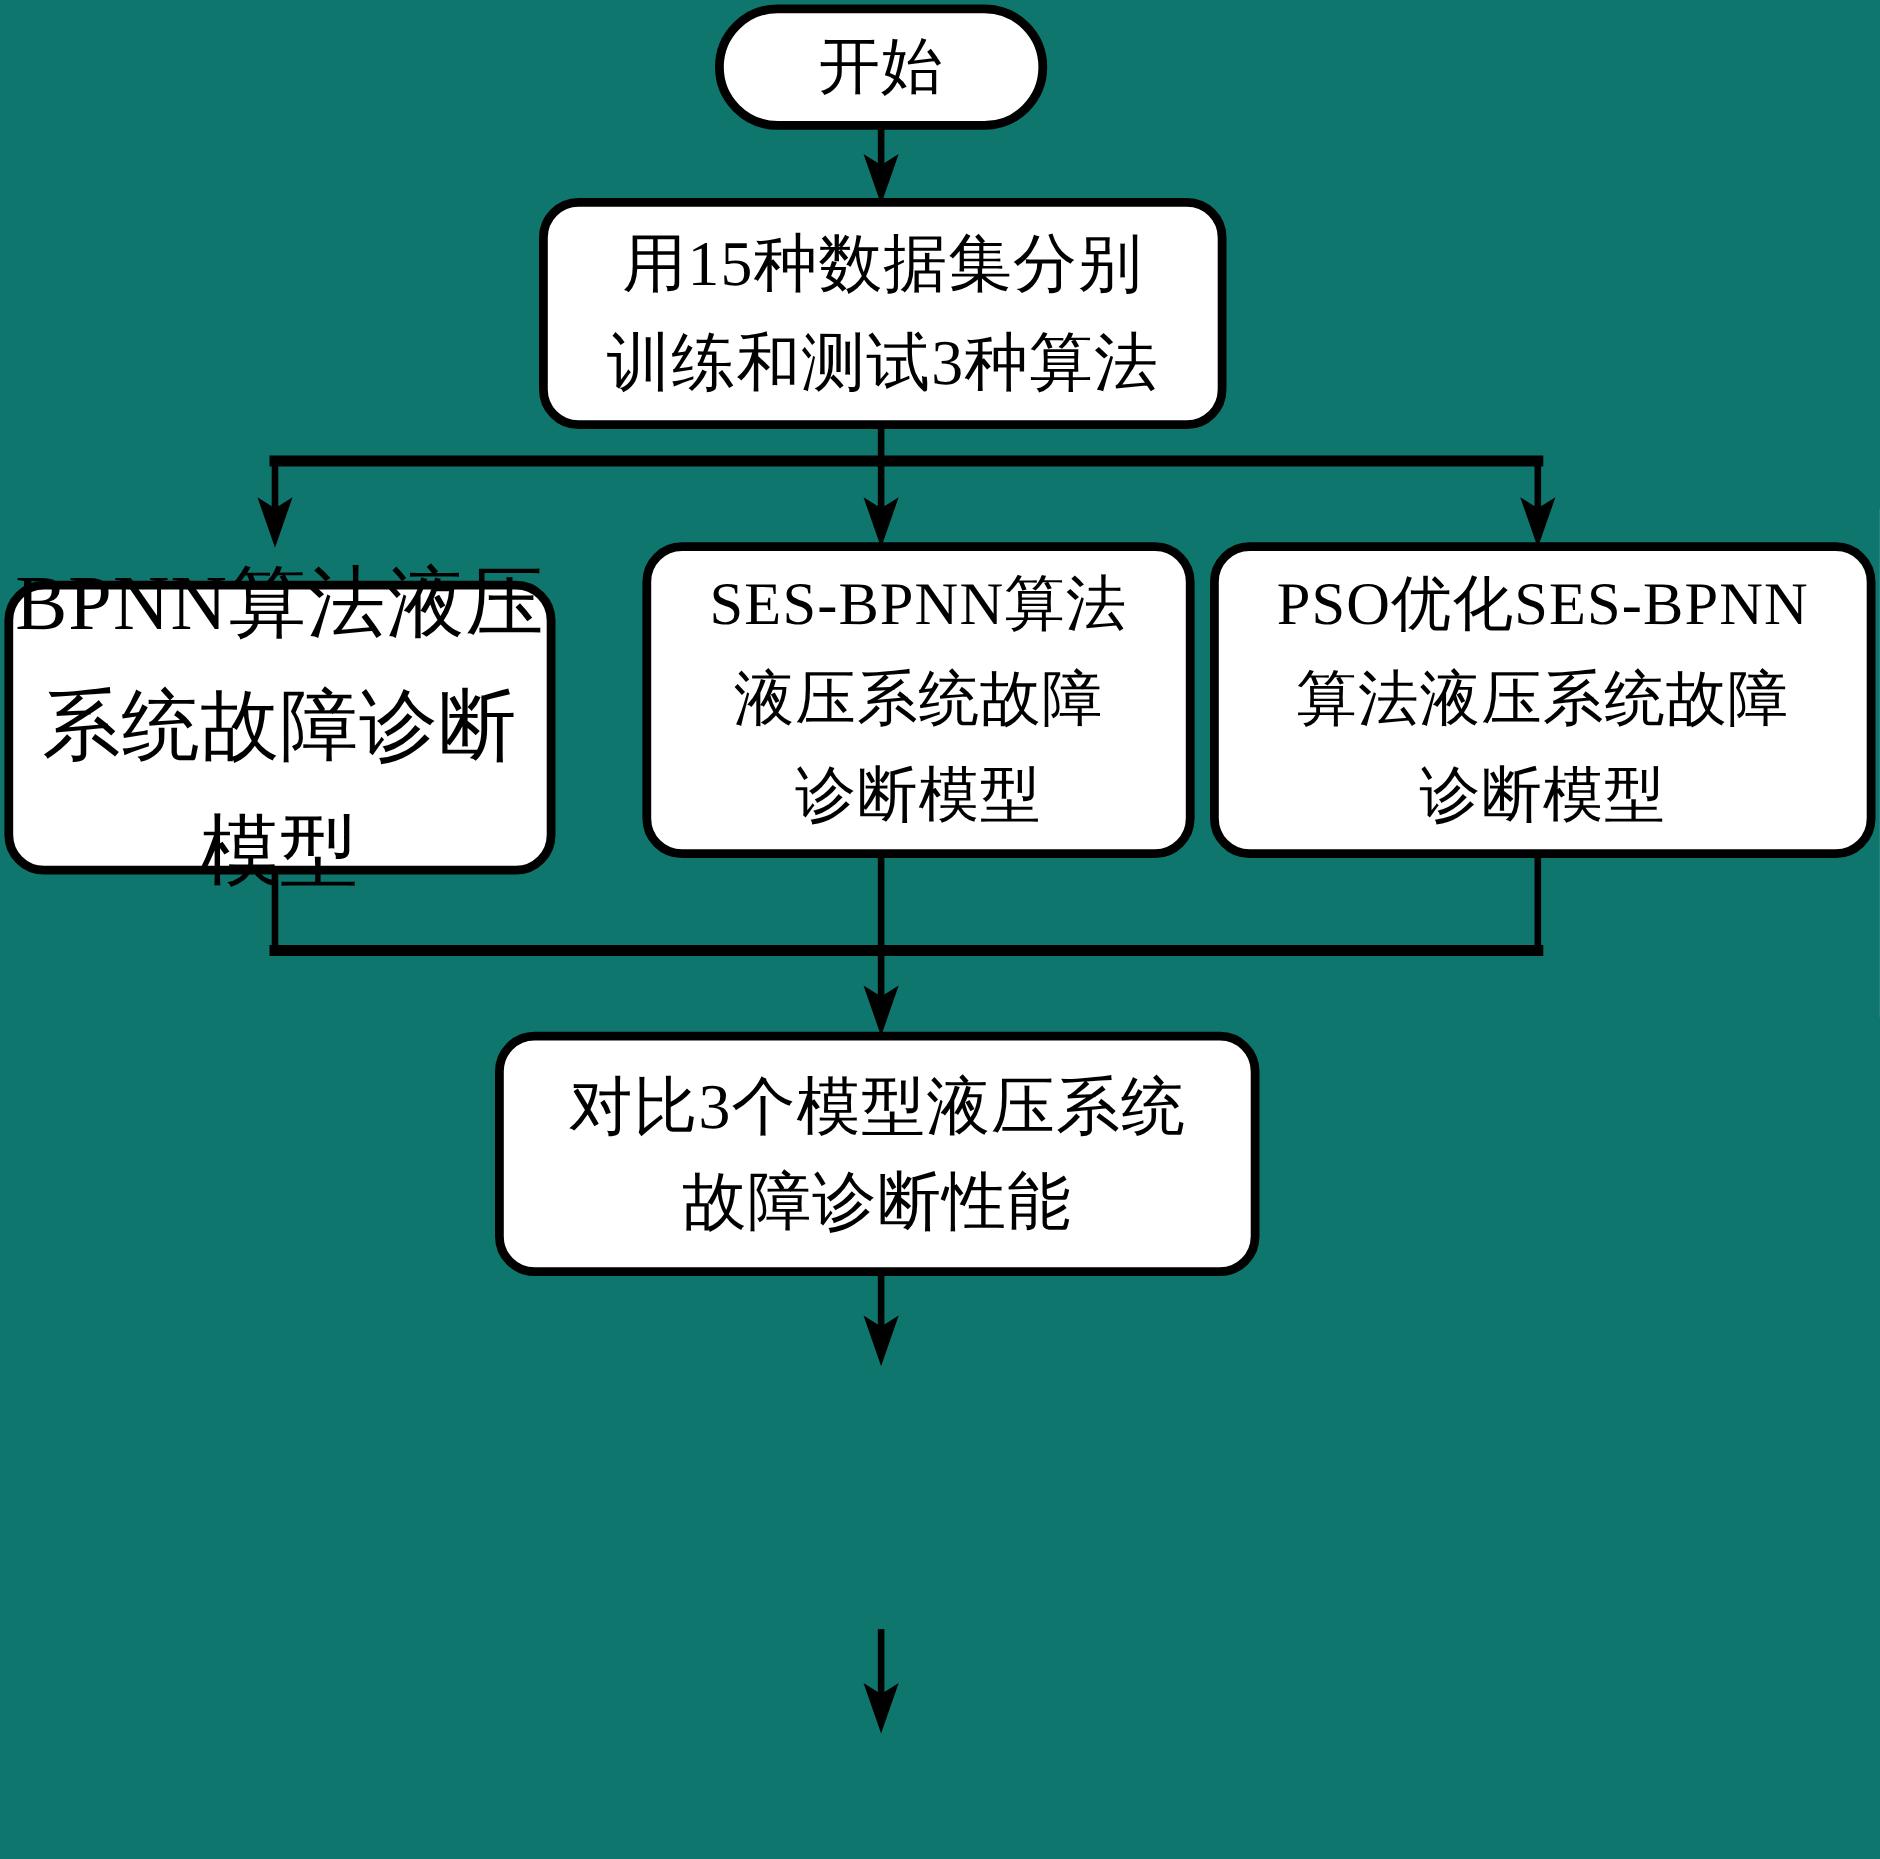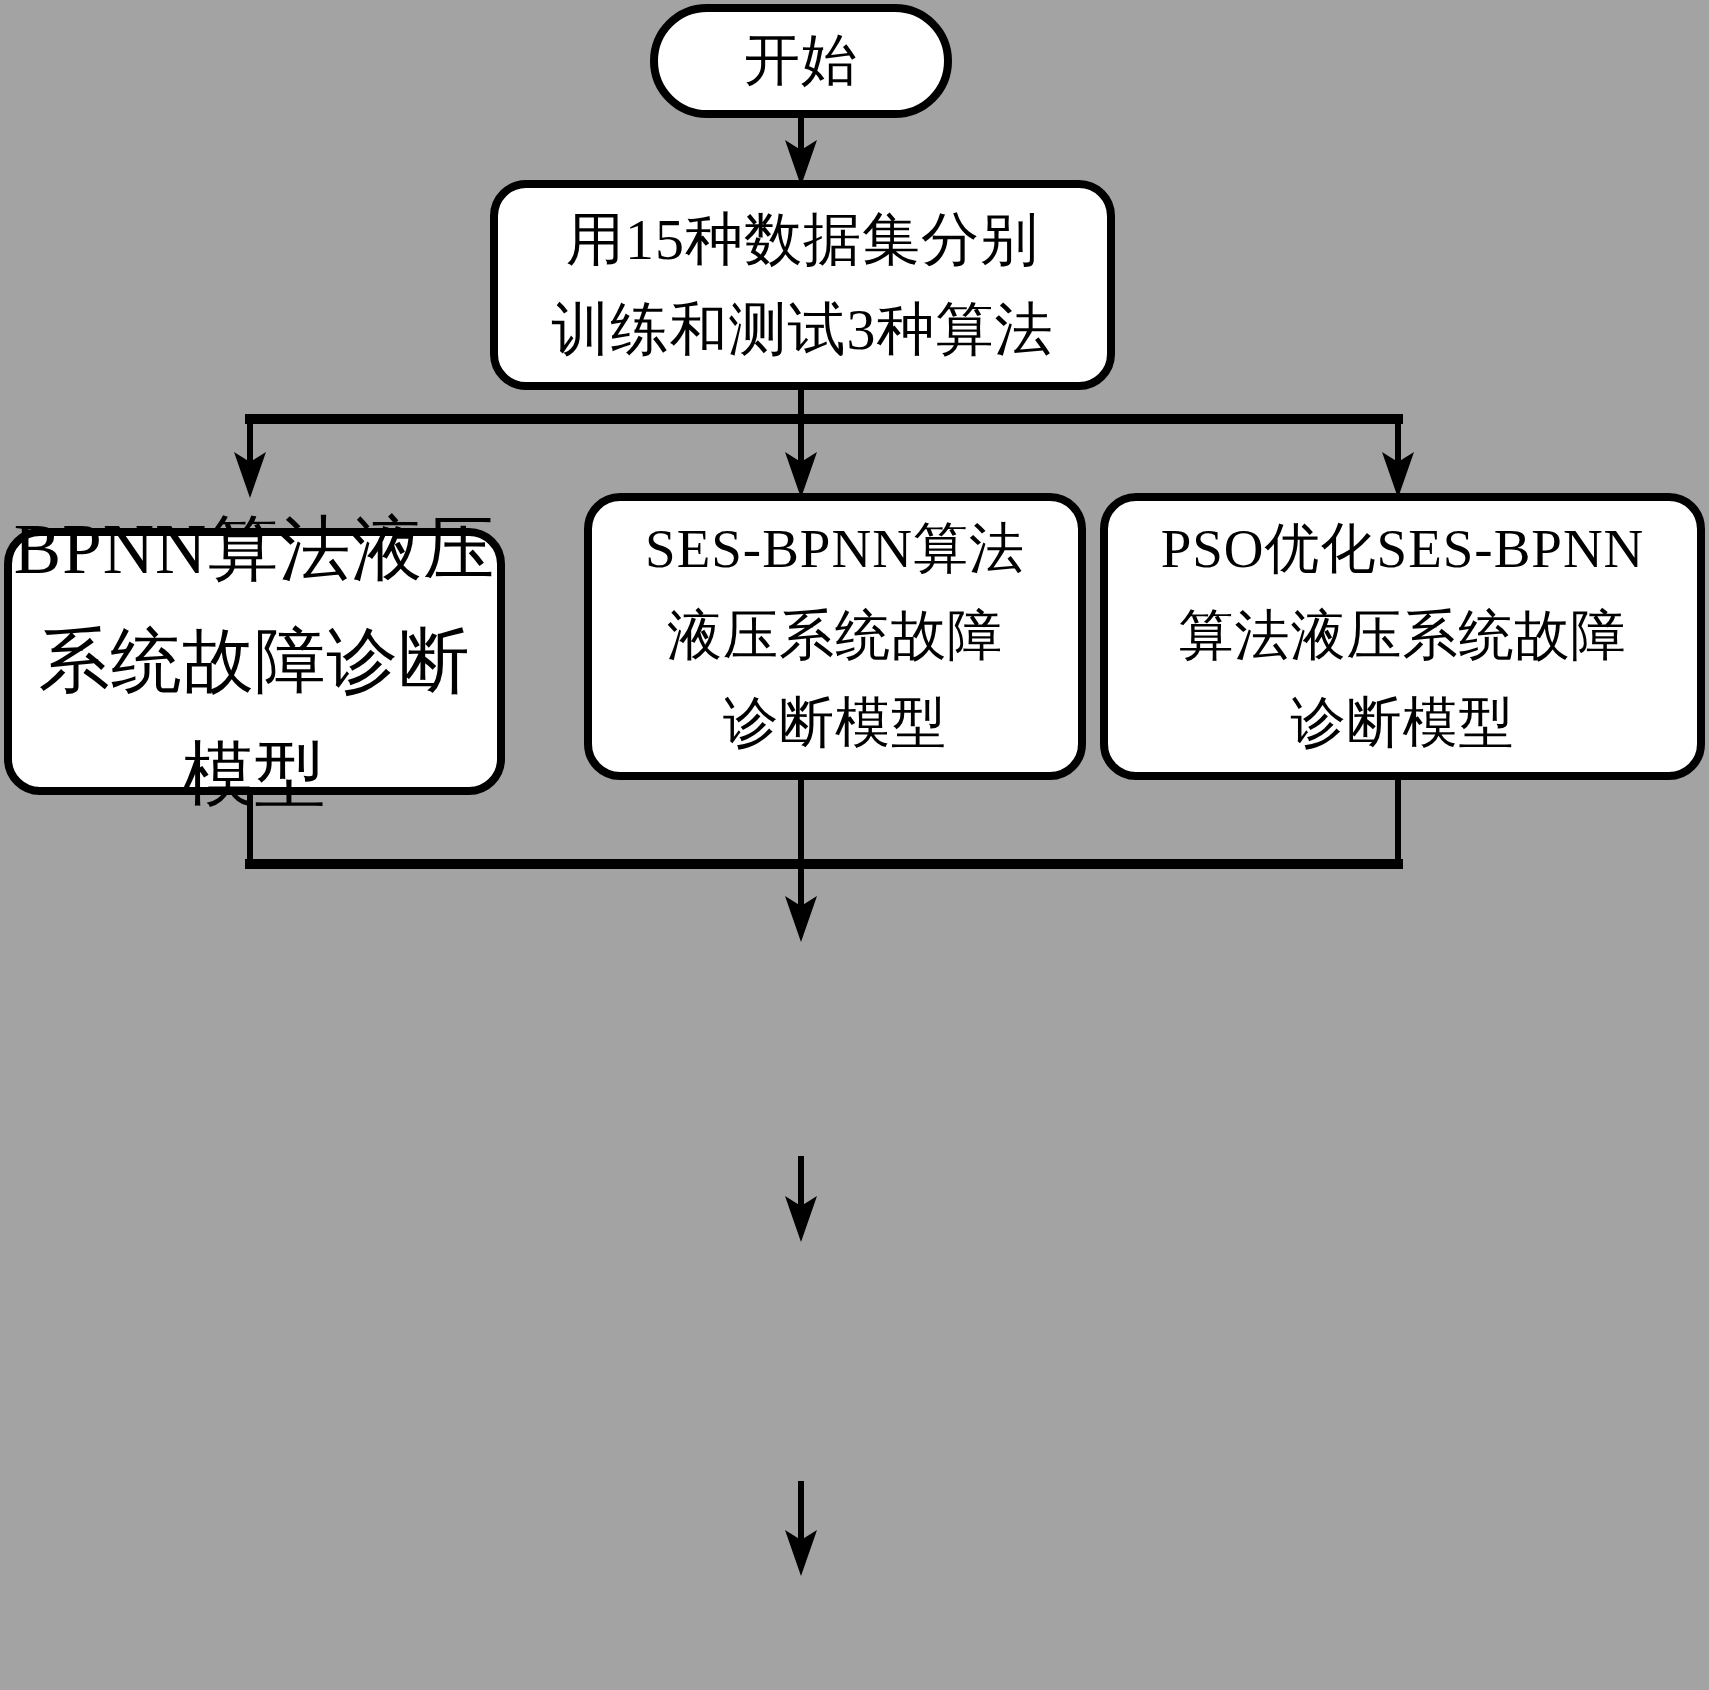--- a/index.html
+++ b/index.html
@@ -1,20 +1,20 @@
 <!DOCTYPE html>
 <html><head>
 <meta charset="utf-8">
 <style>
   html, body { margin: 0; padding: 0; background: #ffffff; }
   .canvas {
     position: relative;
     width: 1709px;
     height: 1690px;
-    background: #a3a3a3;
+    background: #0f766e;
     color: #000000;
     font-family: "Liberation Serif", "DejaVu Serif", serif;
     overflow: hidden;
   }
   .connector-layer {
     position: absolute;
     left: 0; top: 0;
     z-index: 0;
   }
   .node {
@@ -98,16 +98,20 @@
 液压系统故障
 诊断模型</span>
   </div>
 
   <div class="node process" style="left:1100px; top:493px; width:605px; height:287px; font-size:55px; line-height:1.58;">
     <span class="label">PSO优化SES-BPNN
 算法液压系统故障
 诊断模型</span>
   </div>
 
+  <div class="node process" style="left:450px; top:938px; width:695px; height:222px; font-size:58px; line-height:1.5;">
+    <span class="label">对比3个模型液压系统
+故障诊断性能</span>
+  </div>
 
 
 
 </div>
 
 </body></html>

